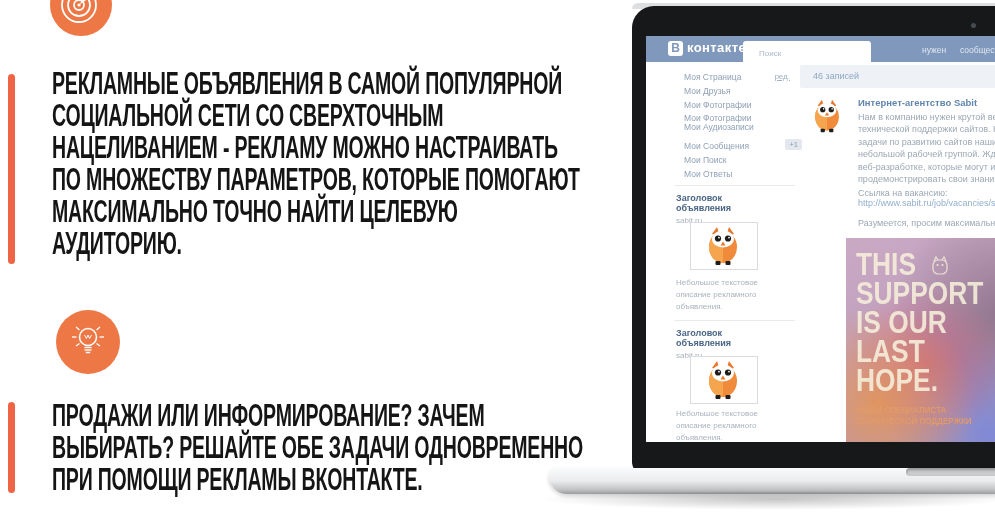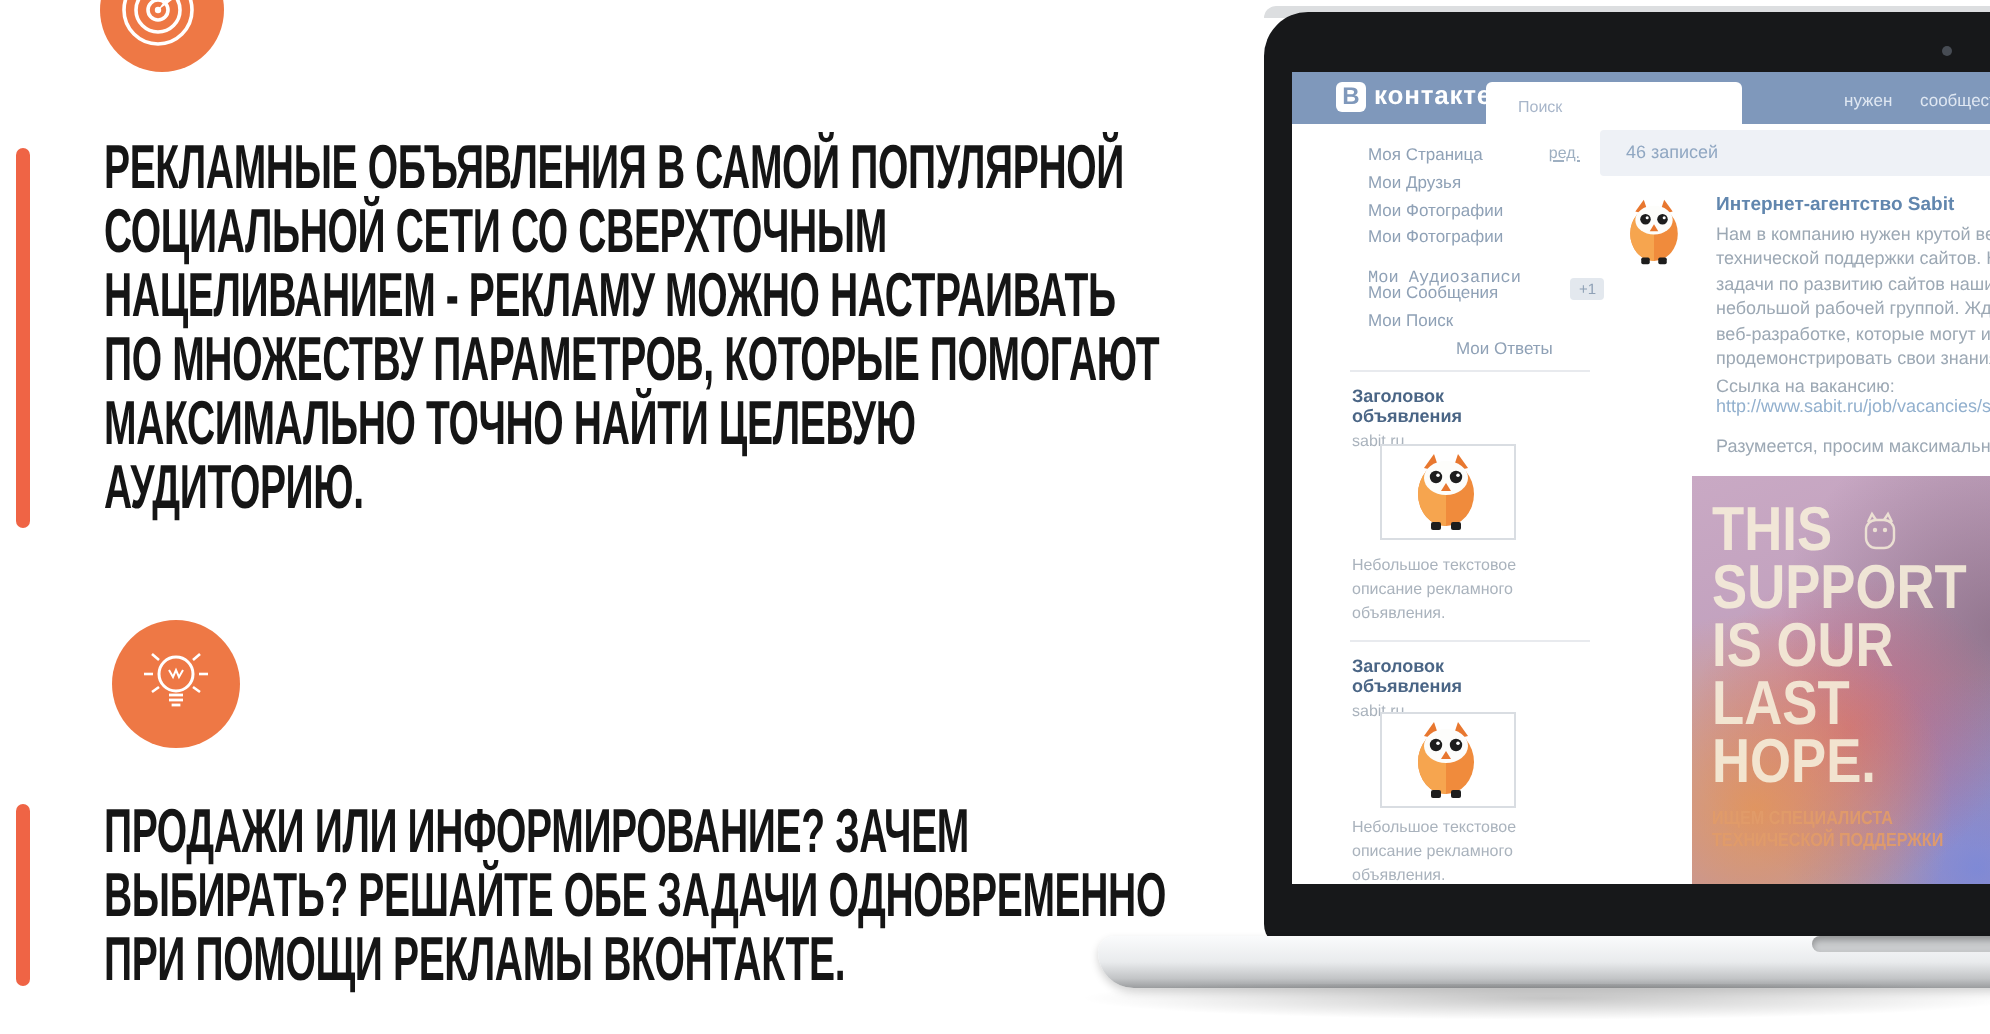--- a/index.html
+++ b/index.html
@@ -155,27 +155,27 @@
       <div class="vk-nav" style="left:314px;">сообщества</div>
     </div>
 
     <div class="side-item" style="top:36px;">
       <span>Моя Страница</span>
       <span class="side-extra">ред.</span>
     </div>
     <div class="side-item" style="top:49.8px;">Мои Друзья</div>
     <div class="side-item" style="top:63.6px;">Мои Фотографии</div>
     <div class="side-item" style="top:77.4px;">Мои Фотографии</div>
-    <div class="side-item" style="top:98px;font-family:Liberation Mono, monospace;">Мои Аудиозаписи</div>
+    <div class="side-item" style="top:86px;">Мои Аудиозаписи</div>
     <div class="side-item" style="top:105px;">
       <span>Мои Сообщения</span>
       <span class="side-badge">+1</span>
     </div>
     <div class="side-item" style="top:118.8px;">Мои Поиск</div>
-    <div class="side-item" style="top:132.6px;margin-left:44px;">Мои Ответы</div>
+    <div class="side-item" style="top:132.6px;">Мои Ответы</div>
 
     <div class="divider" style="top:149px;"></div>
 
     <div class="ad" style="top:157px;">
       <div class="ad-title">Заголовок объявления</div>
       <div class="ad-domain">sabit.ru</div>
     </div>
     <div class="ad-img" style="left:44px;top:186px;">
       <svg class="owl-img" width="40" height="40" viewBox="0 0 40 40" style="margin:3px 0 0 12px">
           <use href="#owl"></use>

